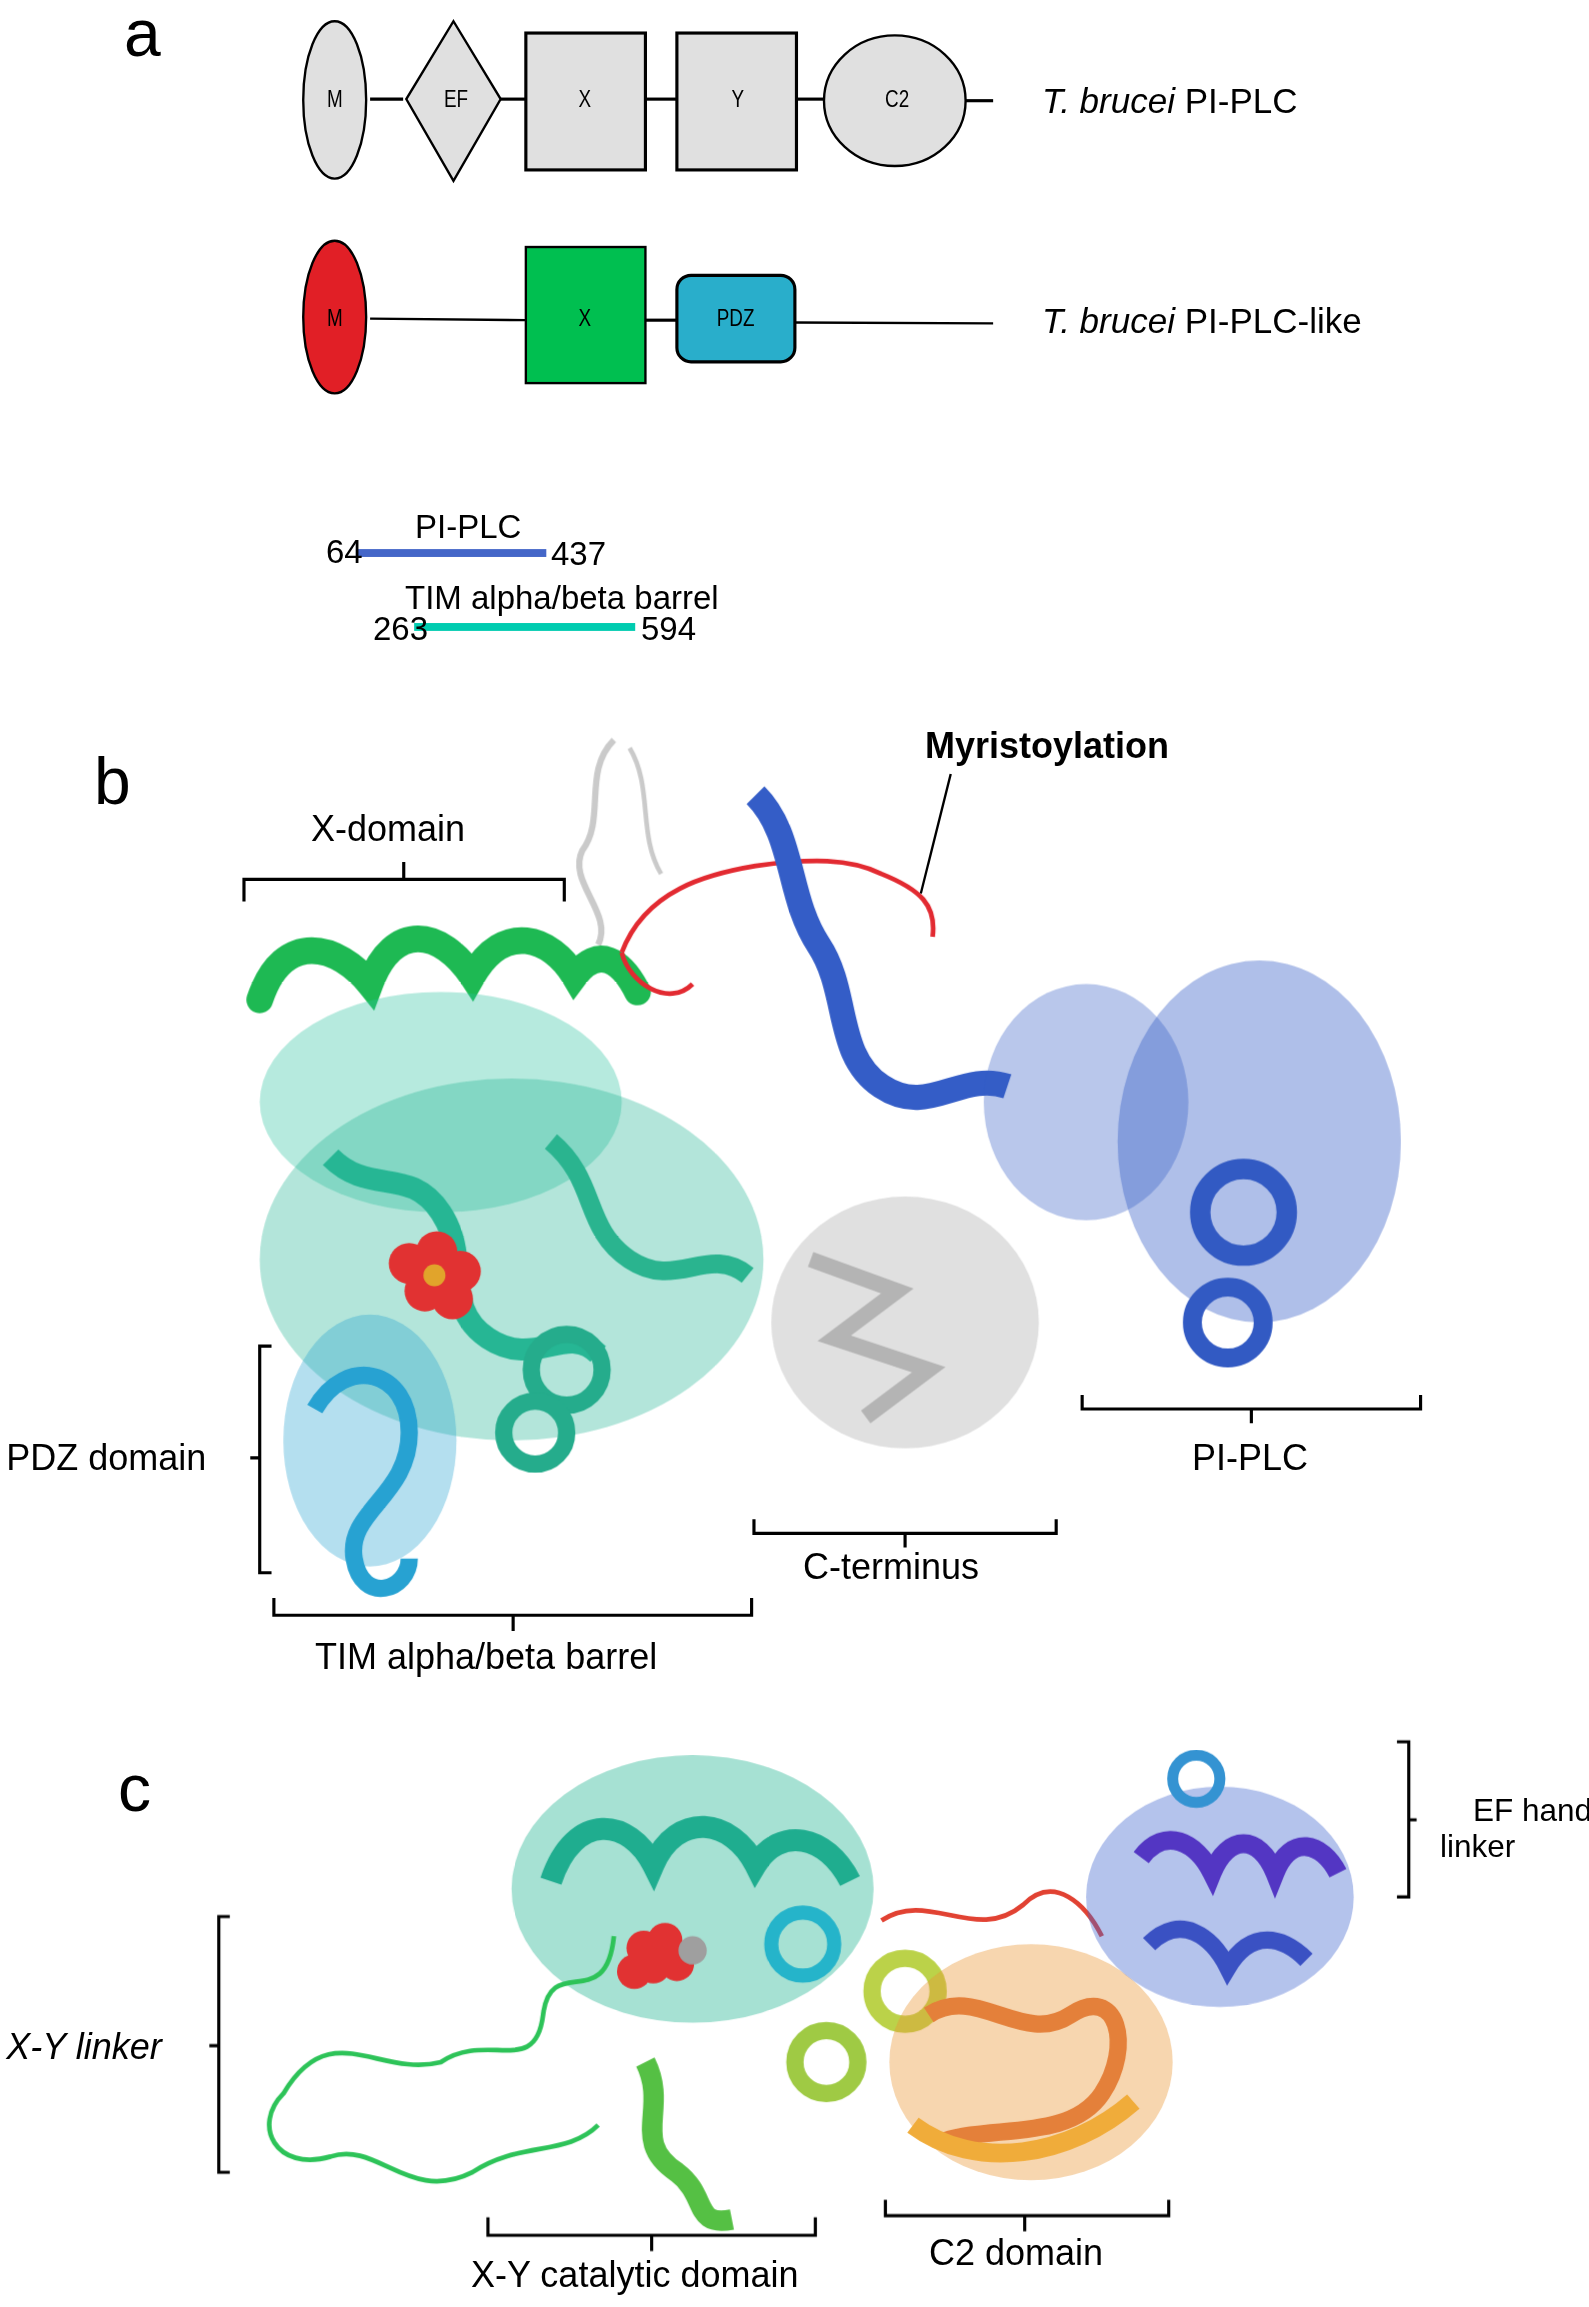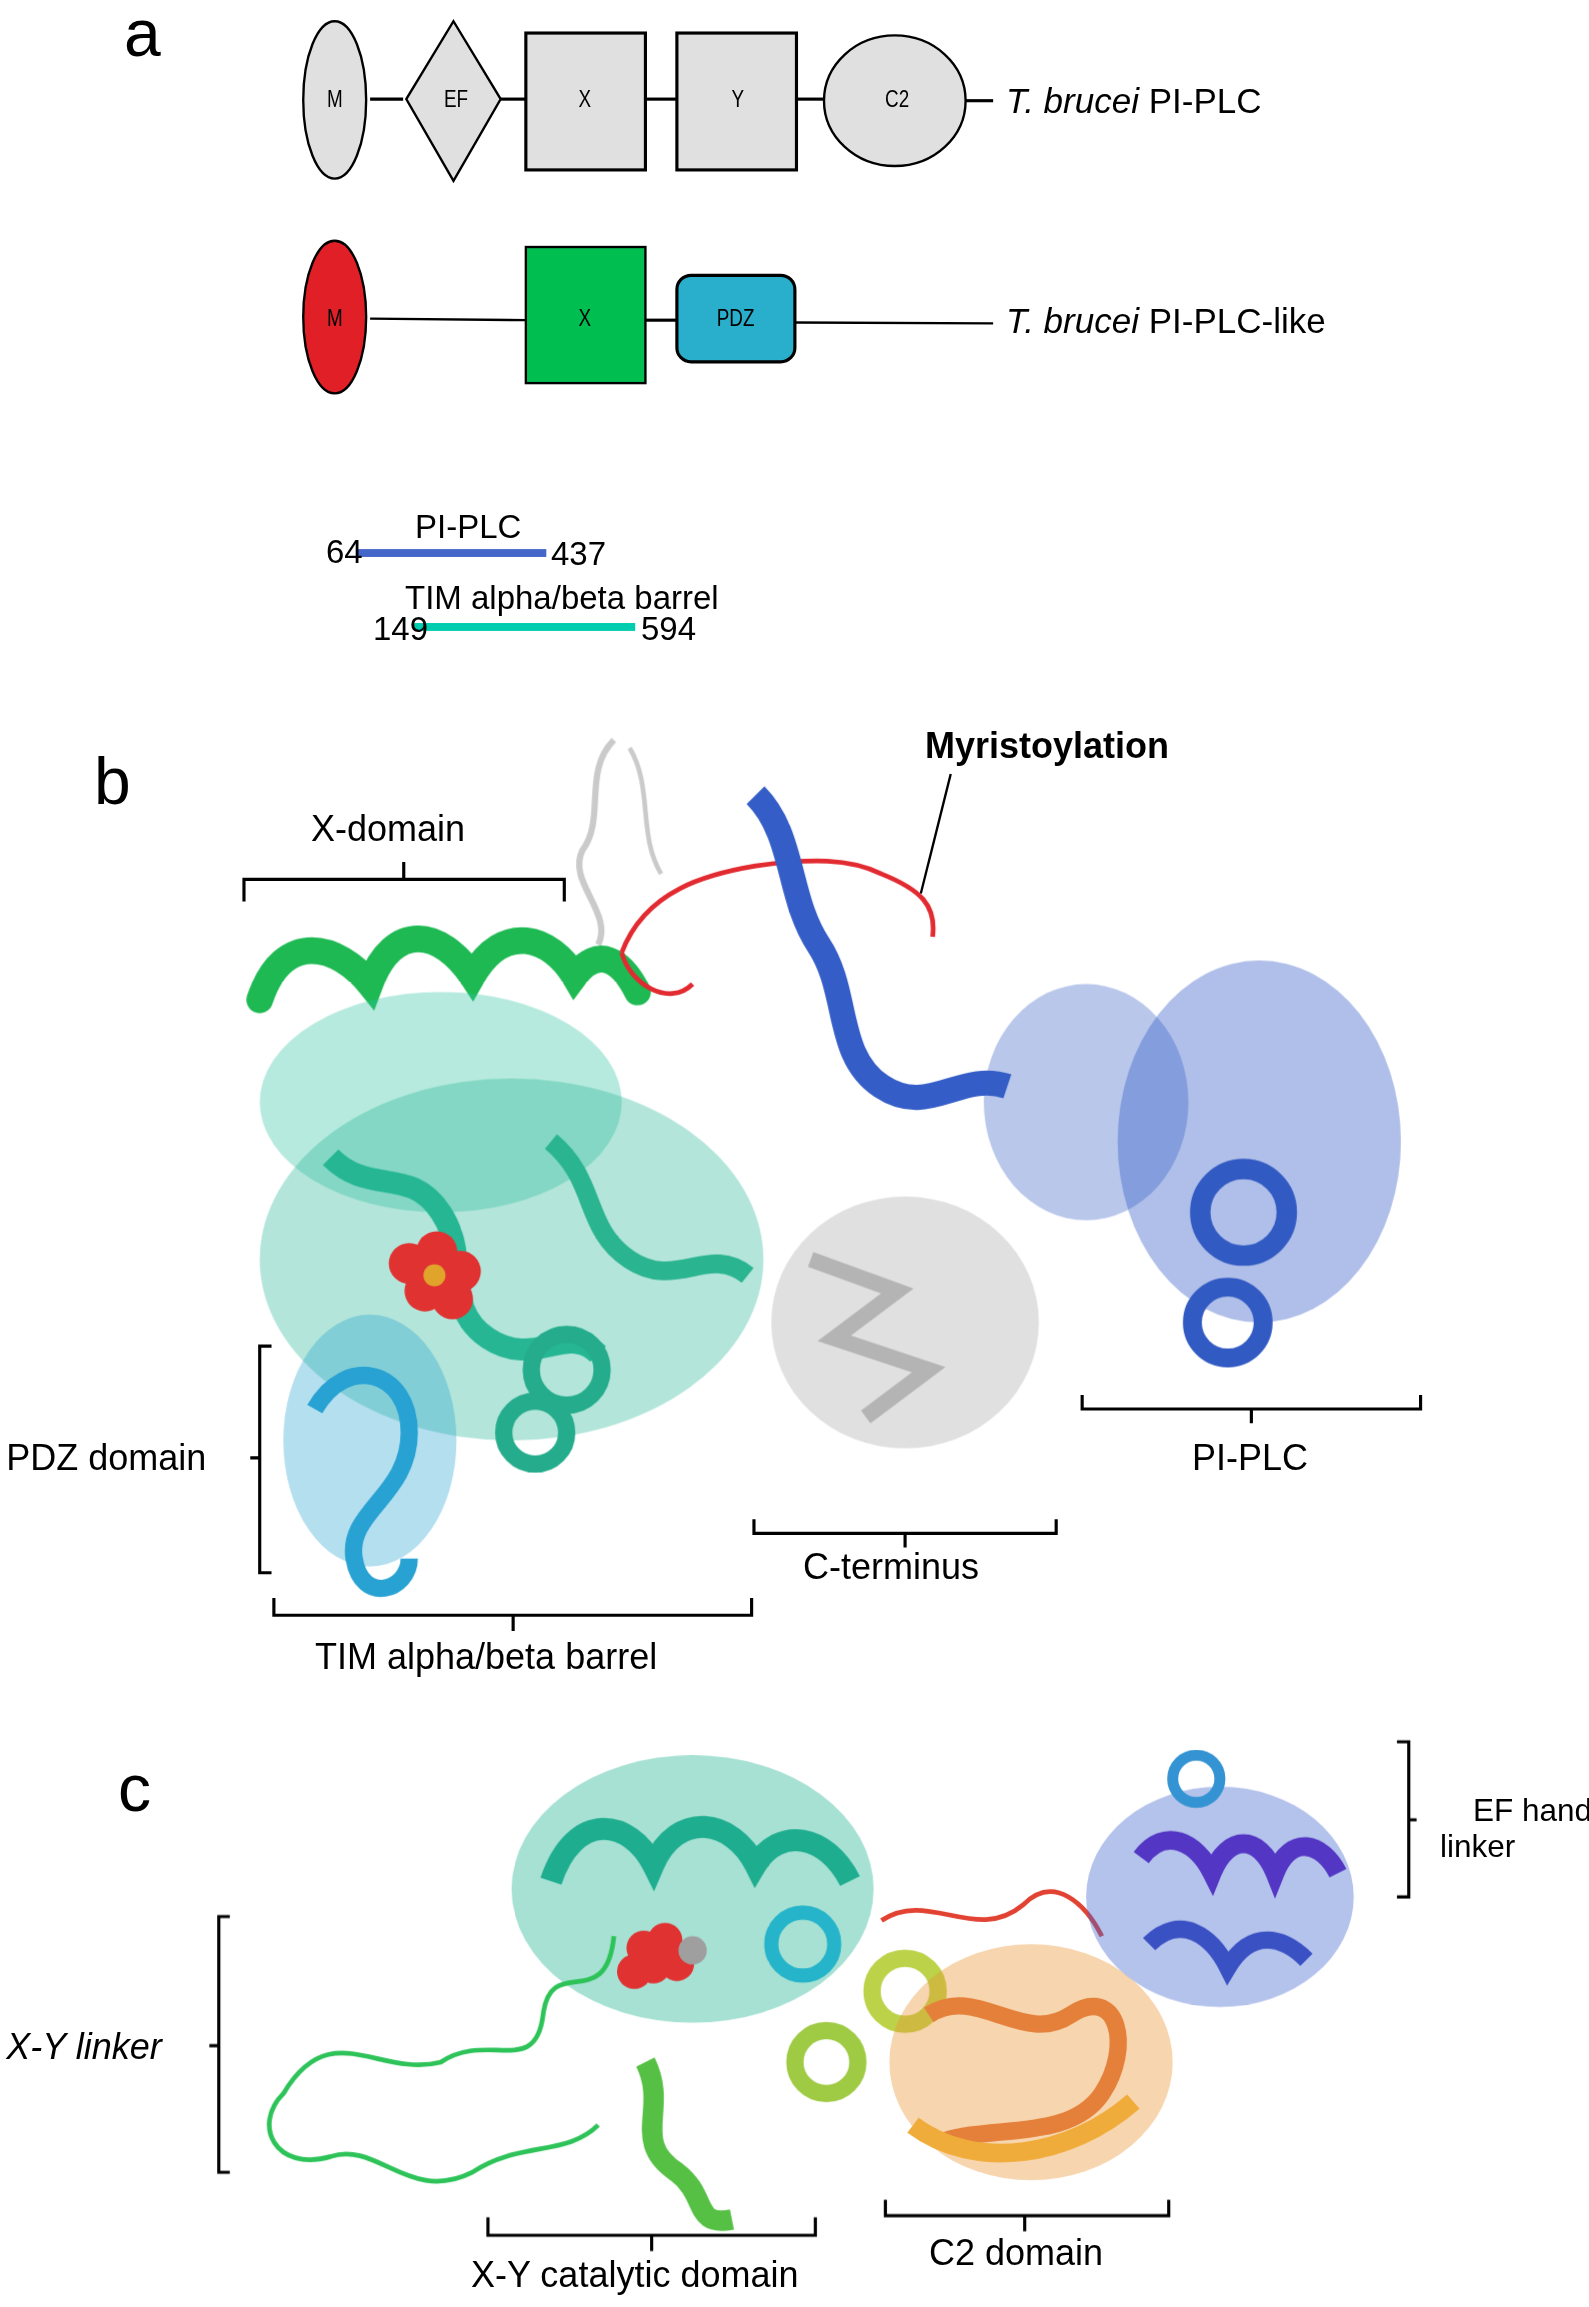--- a/index.html
+++ b/index.html
@@ -2,21 +2,21 @@
 <html style="font-size:12.6px"><head>
 <meta charset="utf-8">
 <style>
   html,body{margin:0;padding:0;background:#fff;}
   body{width:1589px;height:2307px;position:relative;overflow:hidden;font-family:"Liberation Sans",sans-serif;color:#000;}
   .abs{position:absolute;}
   .panel-letter{font-size:66px;line-height:1;}
   .lbl{font-size:36px;line-height:1;white-space:nowrap;}
   .dlbl{font-size:23.6px;line-height:1;white-space:nowrap;transform:scaleX(0.8);}
   svg{position:absolute;left:0;top:0;}
-  .ital{font-style:italic;}
+  .ital{font-style:italic;margin-left:36px;}
 </style>
 </head>
 <body>
 
 <div class="abs panel-letter" style="left:124px;top:0px;">a</div>
 
 <svg width="1589" height="708" viewBox="0 0 2019 900">
 
   <line x1="470" y1="126" x2="512" y2="126" stroke="#000" stroke-width="4"></line>
   <line x1="636" y1="126" x2="668" y2="126" stroke="#000" stroke-width="4"></line>
@@ -55,21 +55,21 @@
 <div class="abs dlbl" style="left:577px;top:307px;">X</div>
 <div class="abs dlbl" style="left:712px;top:307px;">PDZ</div>
 <div class="abs lbl" style="left:1006px;top:303px;font-size:35px;">
   <span class="ital">T. brucei</span><span> PI-PLC-like</span>
 </div>
 
 <div class="abs lbl" style="left:415px;top:510px;font-size:33px;">PI-PLC</div>
 <div class="abs lbl" style="left:326px;top:535px;font-size:33px;">64</div>
 <div class="abs lbl" style="left:551px;top:537px;font-size:33px;">437</div>
 <div class="abs lbl" style="left:405px;top:581px;font-size:33px;">TIM alpha/beta barrel</div>
-<div class="abs lbl" style="left:373px;top:612px;font-size:33px;">149</div>
+<div class="abs lbl" style="left:373px;top:612px;font-size:33px;">263</div>
 <div class="abs lbl" style="left:641px;top:612px;font-size:33px;text-align:right;">594</div>
 
 <div class="abs panel-letter" style="left:94px;top:748px;">b</div>
 
 <svg width="1589" height="1732" viewBox="0 0 2019 2200">
 
   <g opacity="0.95">
 
     <path d="M780,940 C740,980 770,1040 740,1080 C720,1120 780,1160 760,1200" stroke="#c8c8c8" stroke-width="8" fill="none"></path>
     <path d="M800,950 C830,1000 810,1060 840,1110" stroke="#c8c8c8" stroke-width="6" fill="none"></path>

